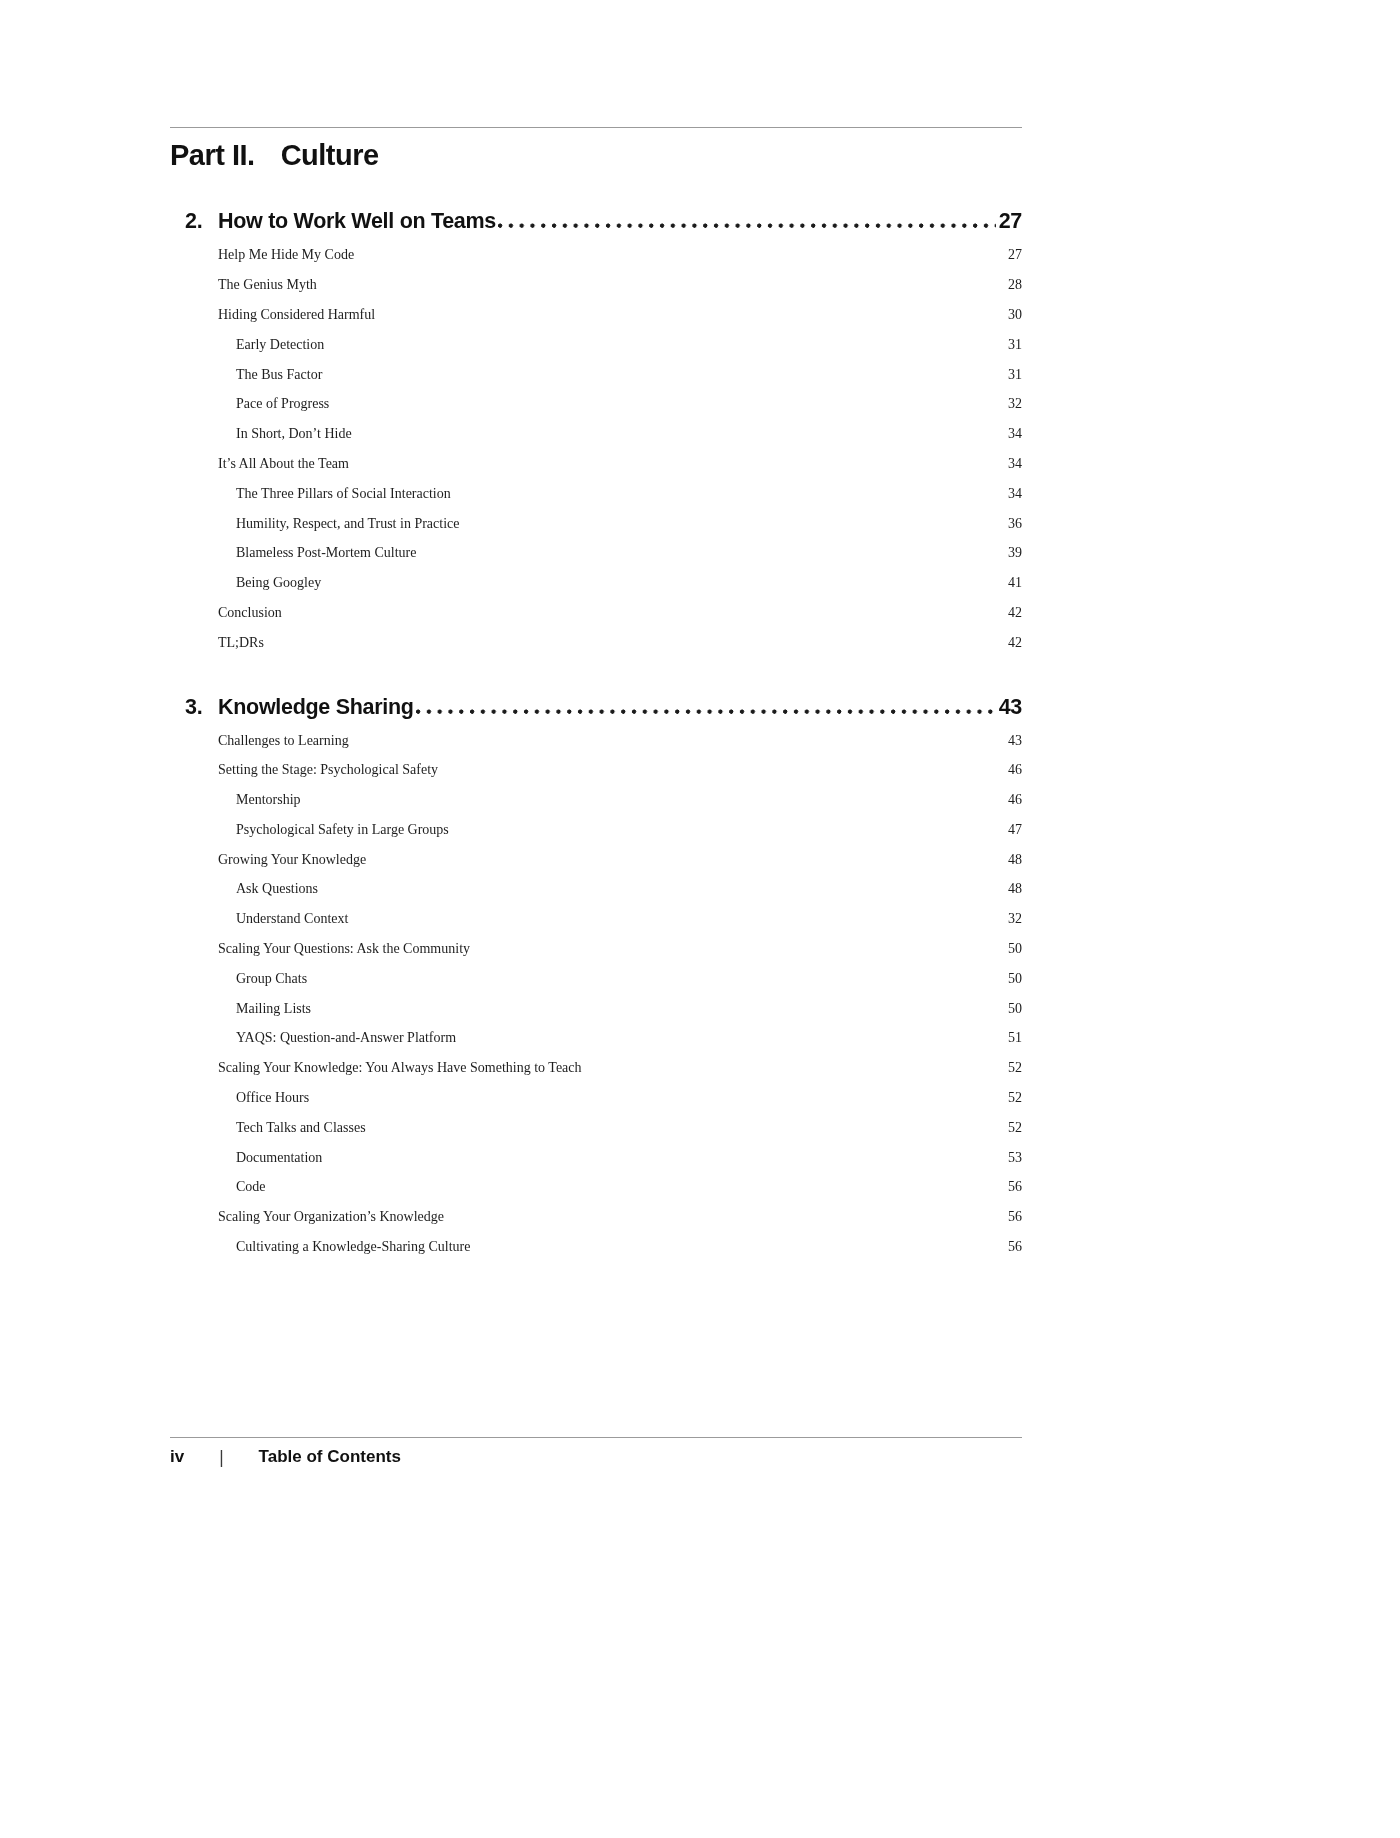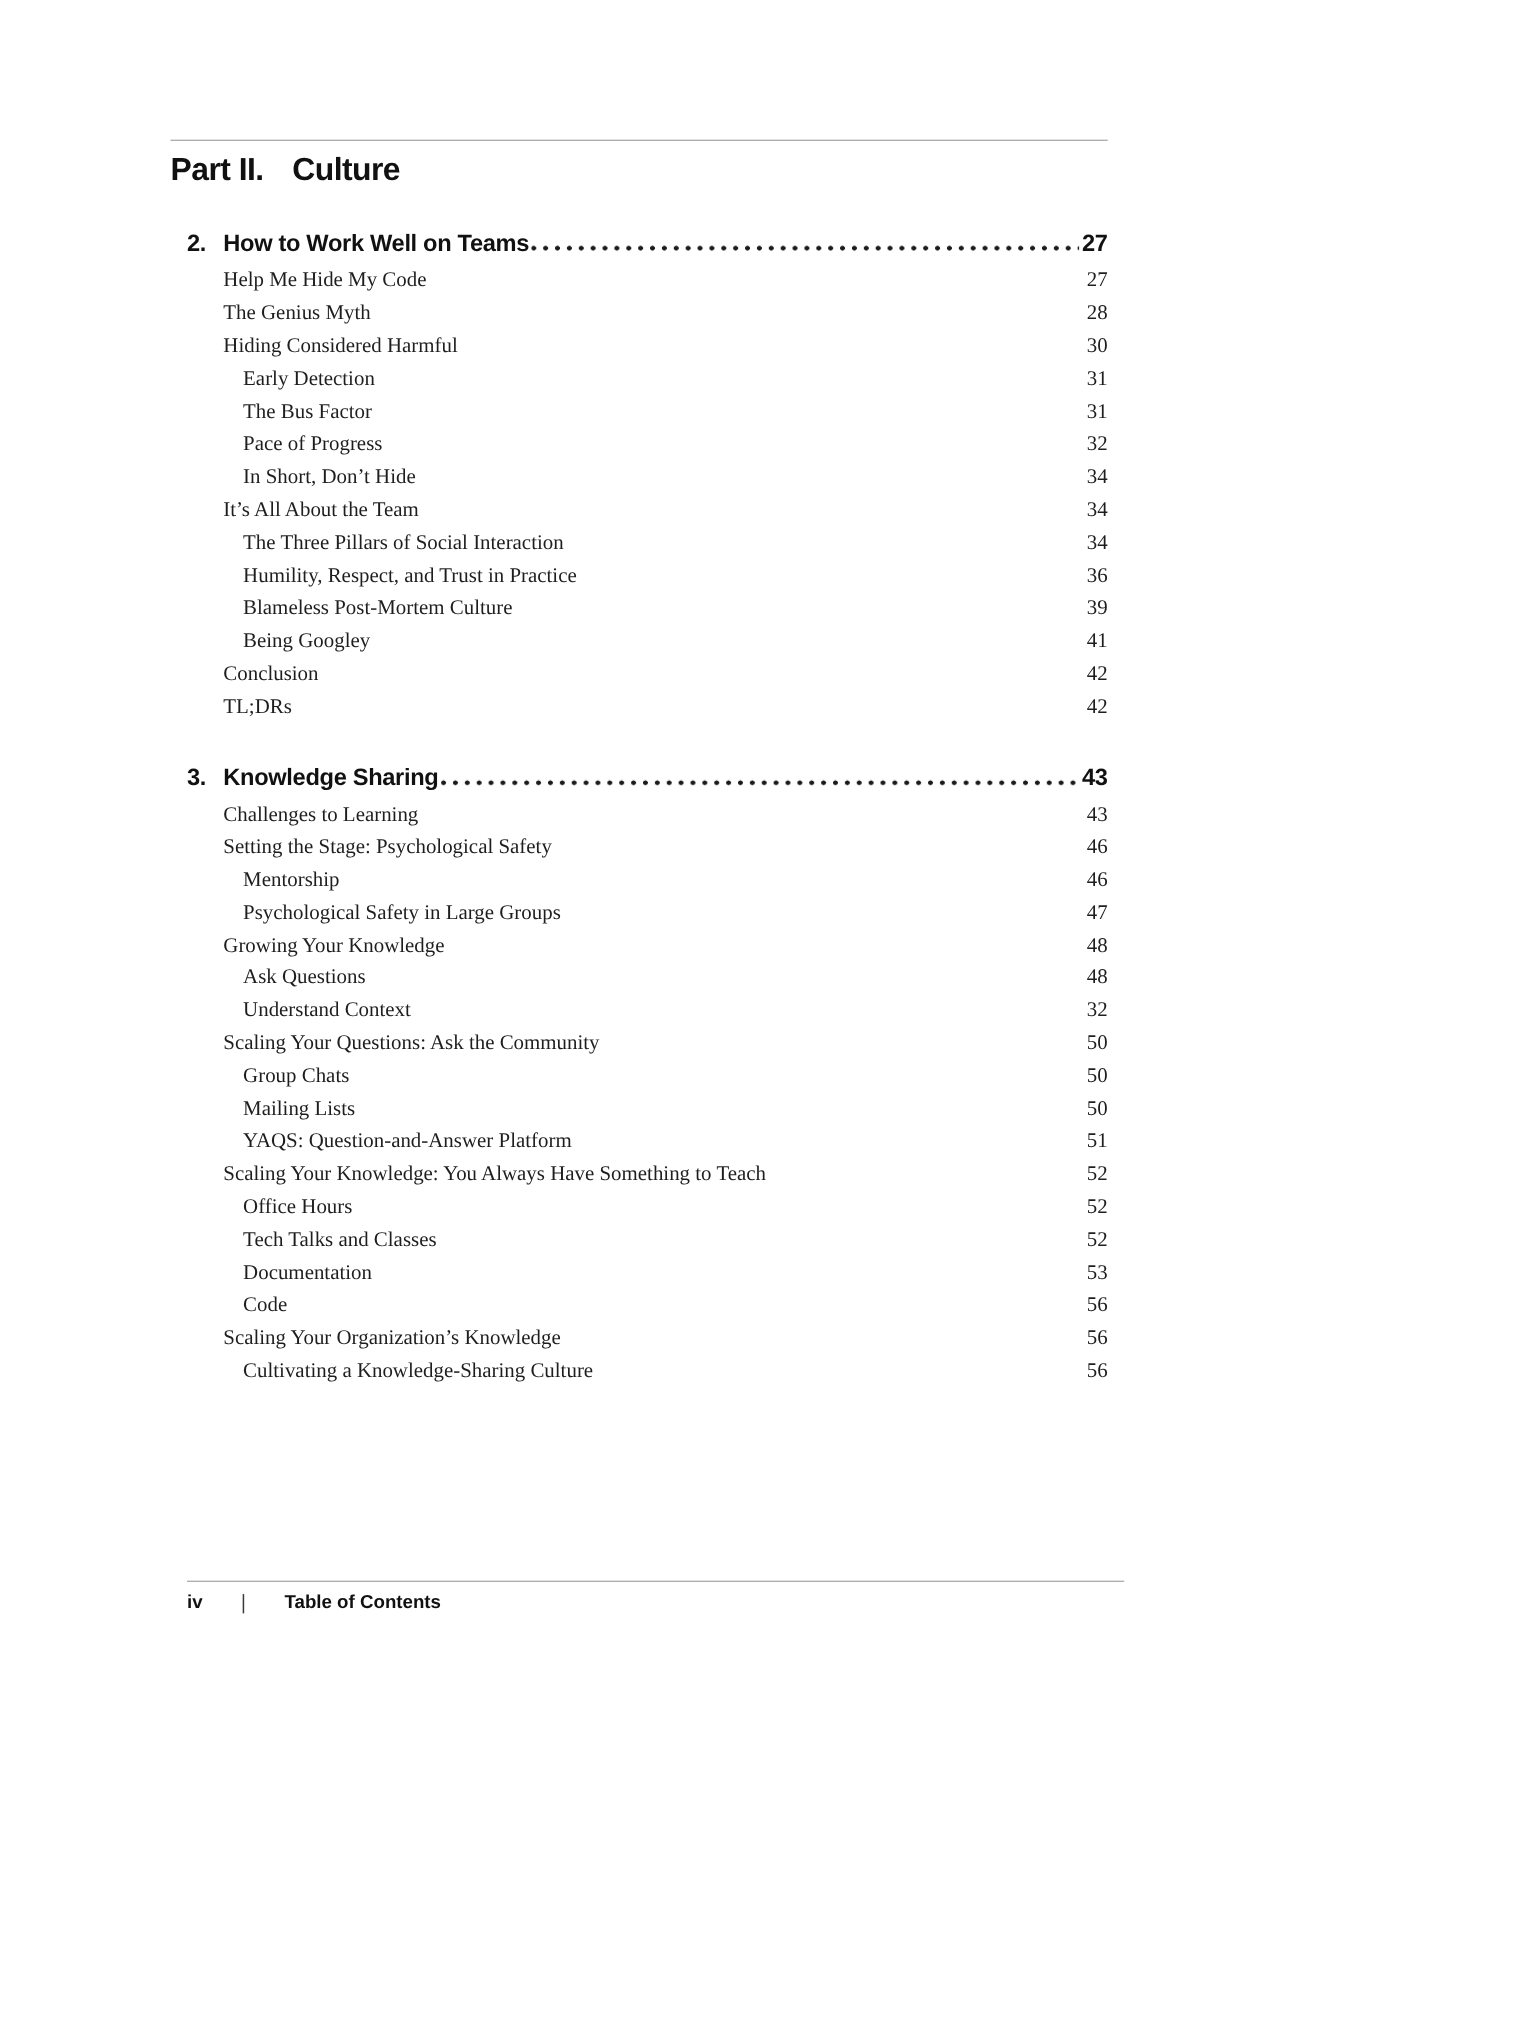--- a/index.html
+++ b/index.html
@@ -8,21 +8,21 @@
     position: relative;
     width: 1400px;
     height: 1838px;
     background: #ffffff;
     overflow: hidden;
     font-family: "Liberation Serif", serif;
     color: #1e1e1e;
   }
   .content {
     position: absolute;
-    left: 155px;
+    left: 170px;
     top: 0;
     width: 852px;
   }
   .top-rule {
     margin-top: 127px;
     border-top: 1.5px solid #9b9b9b;
     height: 0;
   }
   .part-heading {
     display: flex;
@@ -55,21 +55,21 @@
     margin: 0 3px 0 2px;
     background-image: radial-gradient(circle at 2.2px 2.6px, #1b1b1b 1.9px, transparent 2.4px);
     background-repeat: repeat-x;
     background-size: 10.8px 5px;
   }
   .chapter-page { flex: 0 0 auto; }
   .entries { margin-top: 5px; }
   .entry {
     display: flex;
     align-items: baseline;
-    font-size: 19px;
+    font-size: 14px;
     line-height: 29.8px;
     color: #1e1e1e;
   }
   .entry.level-1 { padding-left: 48px; }
   .entry.level-2 { padding-left: 66px; }
   .entry-label { white-space: nowrap; }
   .entry-page { margin-left: auto; flex: 0 0 auto; }
   .footer {
     position: absolute;
     left: 170px;

